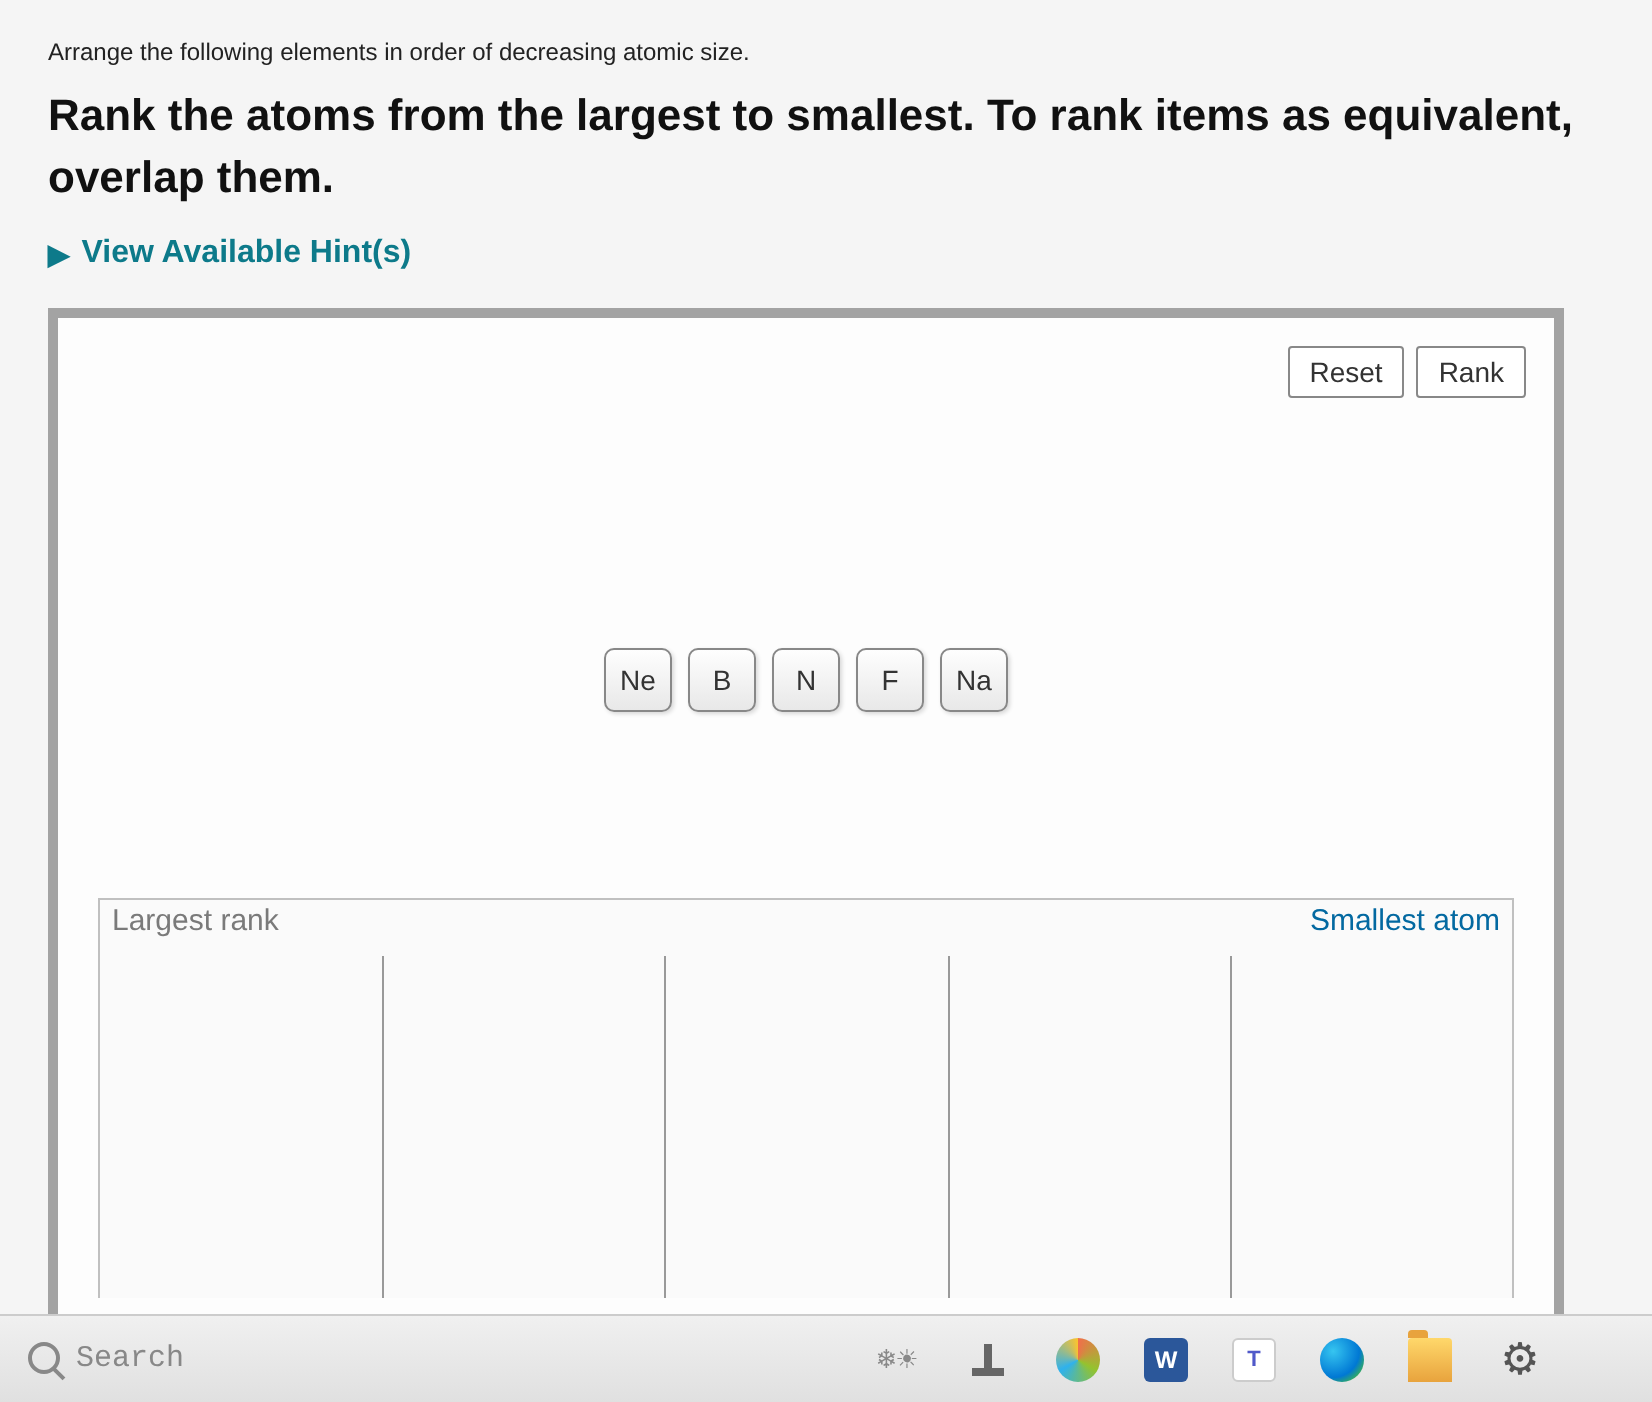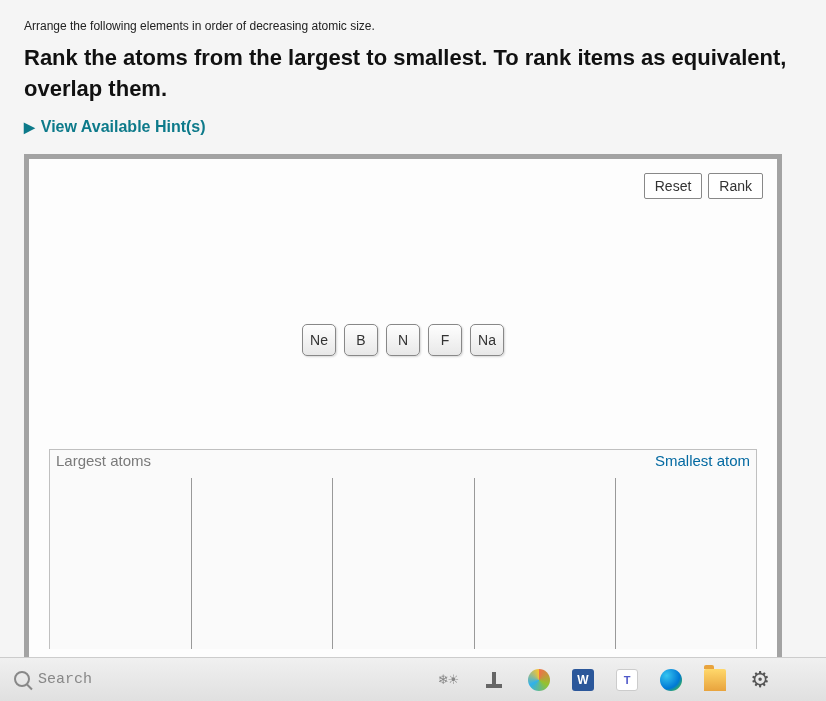--- a/index.html
+++ b/index.html
@@ -249,21 +249,21 @@
 
     <div class="elements-row">
       <div class="element-tile">Ne</div>
       <div class="element-tile">B</div>
       <div class="element-tile">N</div>
       <div class="element-tile">F</div>
       <div class="element-tile">Na</div>
     </div>
 
     <div class="ranking-area">
-      <div class="label-largest">Largest atoms</div>
+      <div class="label-largest">Largest rank</div>
       <div class="label-smallest">Smallest atom</div>
       <div class="slot-divider" style="left:20%"></div>
       <div class="slot-divider" style="left:40%"></div>
       <div class="slot-divider" style="left:60%"></div>
       <div class="slot-divider" style="left:80%"></div>
     </div>
   </div>
 </div>
 
 <div class="taskbar">

